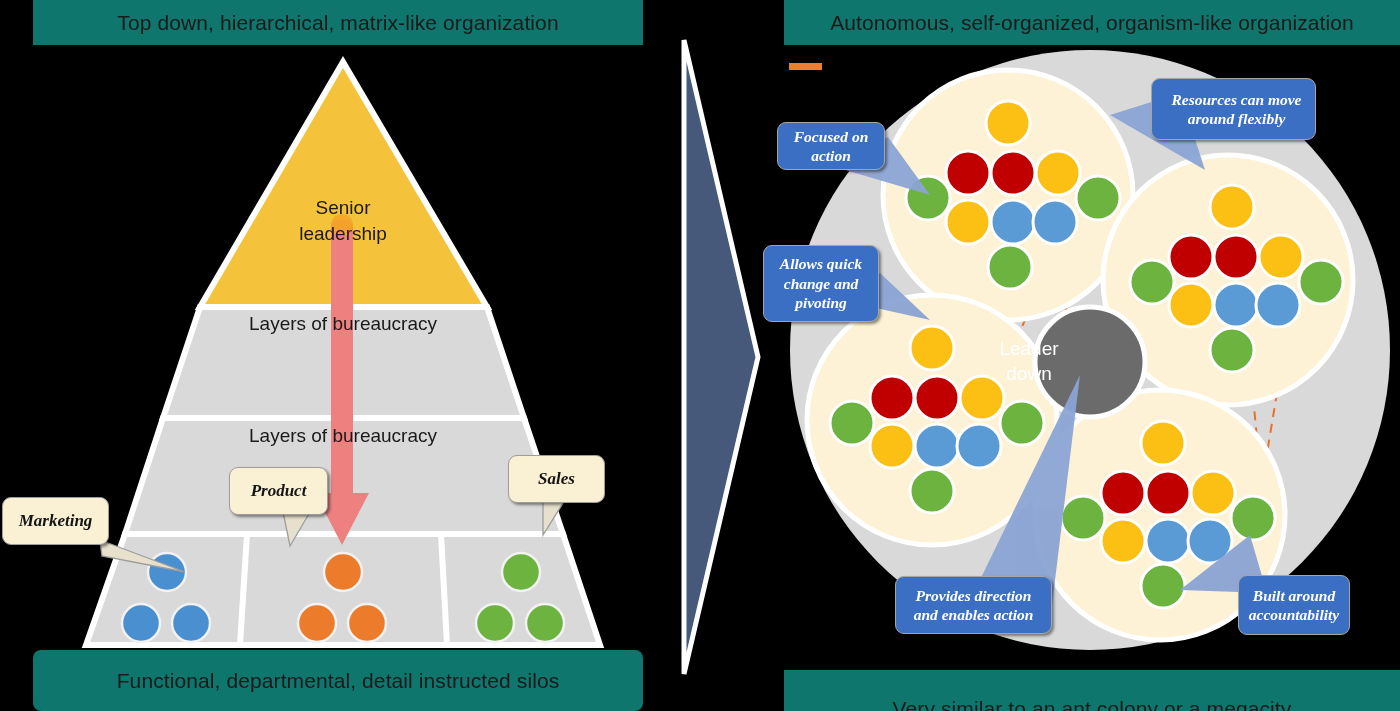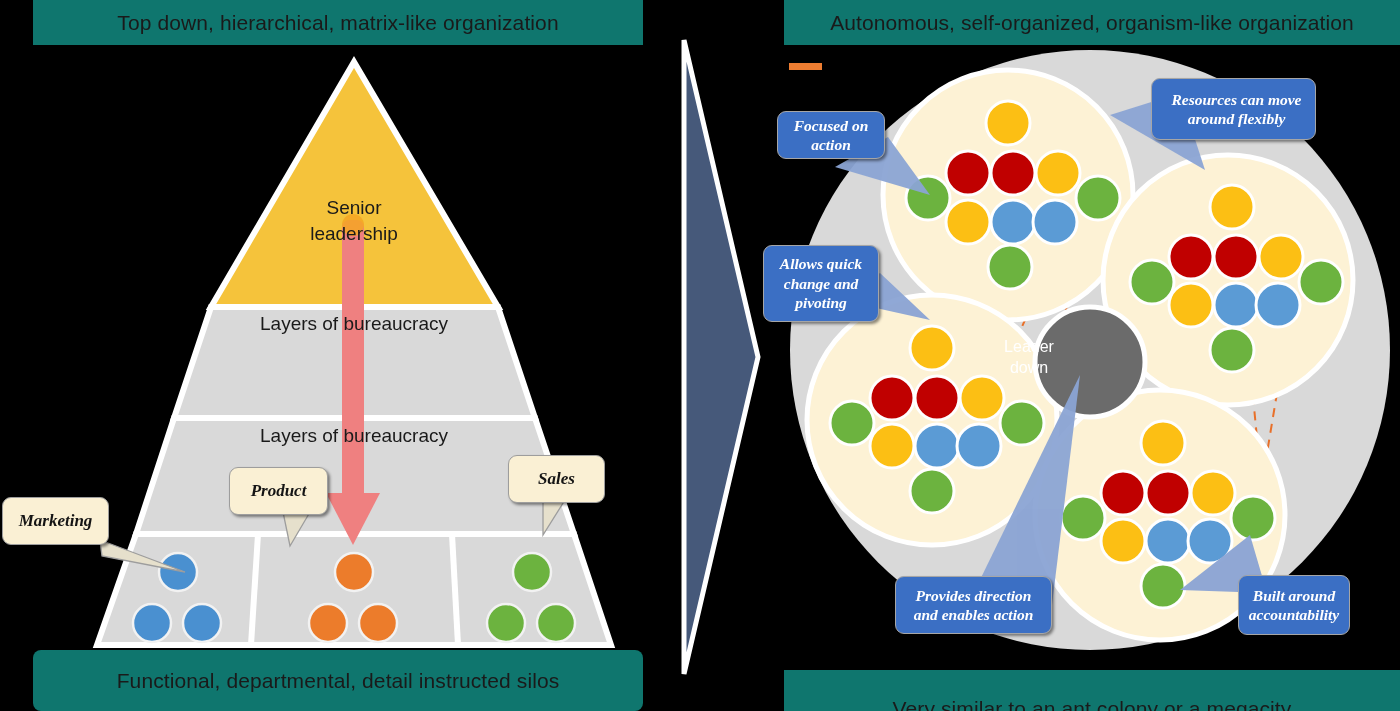--- a/index.html
+++ b/index.html
@@ -9,21 +9,21 @@
   
   .banner{position:absolute;background:#0f766e;color:#1a1a1a;
           display:flex;align-items:center;justify-content:center;
           font-size:21px;letter-spacing:.1px;}
   #banner-left{left:33px;top:0px;width:610px;height:45px;}
   #banner-right{left:784px;top:0px;width:616px;height:45px;}
   #caption-left{left:33px;top:650px;width:610px;height:61px;border-radius:8px;}
   #caption-right{left:784px;top:670px;width:616px;height:78px;}
 
   
-  #pyramid{position:absolute;left:0;top:45px;width:680px;height:610px;margin-left:11px;}
+  #pyramid{position:absolute;left:0;top:45px;width:680px;height:610px;}
   .pyr-svg{position:absolute;left:0;top:0;}
   .pyr-label{position:absolute;color:#1a1a1a;font-size:19px;text-align:center;
              white-space:nowrap;pointer-events:none;}
   #lbl-senior{left:283px;top:150px;width:120px;line-height:1.35;white-space:normal;}
   #lbl-bur1{left:183px;top:268px;width:320px;}
   #lbl-bur2{left:183px;top:380px;width:320px;}
 
   
   .cbubble{position:absolute;background:#faf0d4;border:1.5px solid #9d9d9d;
            border-radius:9px;box-shadow:2px 2px 3px rgba(0,0,0,.45);
@@ -33,31 +33,31 @@
   #bub-marketing{left:2px;top:497px;width:105px;height:46px;}
   #bub-product{left:229px;top:467px;width:97px;height:46px;}
   #bub-sales{left:508px;top:455px;width:95px;height:46px;}
 
   
   #chevron{position:absolute;left:672px;top:32px;}
 
   
   #organism{position:absolute;left:780px;top:45px;width:620px;height:610px;}
   .org-svg{position:absolute;left:0;top:0;}
-  #leader-label{position:absolute;color:#fff;font-size:16px;text-align:center;
+  #leader-label{position:absolute;color:#fff;font-size:19px;text-align:center;
                 line-height:1.3;white-space:normal;width:90px;left:204px;top:292px;}
 
   
   .bcall{position:absolute;background:#3b6fc4;border:1.5px solid #a6a6a6;
          border-radius:9px;box-shadow:2px 2px 3px rgba(0,0,0,.45);
          color:#fff;font-style:italic;font-weight:bold;font-size:15.5px;
          display:flex;align-items:center;justify-content:center;text-align:center;
          line-height:1.25;padding:3px 7px;box-sizing:border-box;
          font-family:"Liberation Serif",serif;}
-  #call-focused{left:777px;top:111px;width:108px;height:48px;}
+  #call-focused{left:777px;top:122px;width:108px;height:48px;}
   #call-allows{left:763px;top:245px;width:116px;height:77px;}
   #call-resources{left:1151px;top:78px;width:165px;height:62px;padding-left:13px;}
   #call-provides{left:895px;top:576px;width:157px;height:58px;}
   #call-built{left:1238px;top:575px;width:112px;height:60px;}
 
   
   #orange-mark{position:absolute;left:789px;top:63px;width:33px;height:7px;background:#ed7d31;}
 </style>
 </head>
 <body>

